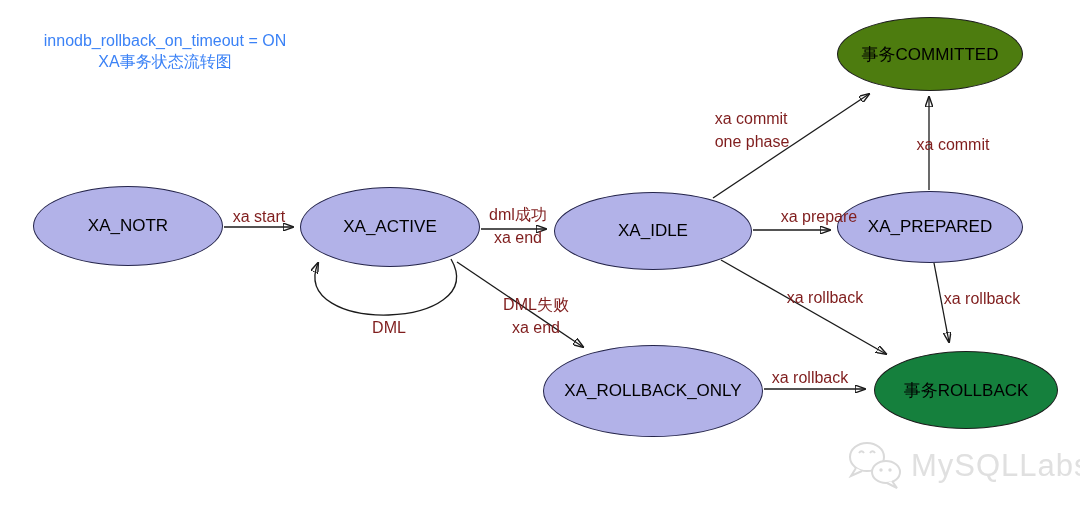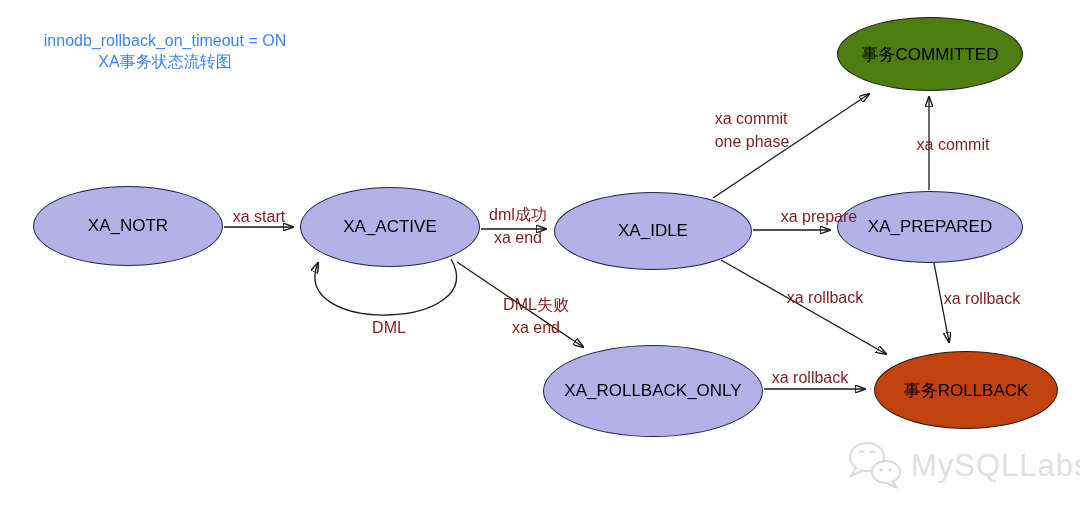--- a/index.html
+++ b/index.html
@@ -12,21 +12,21 @@
     font-size:16px;color:#3b82f6;line-height:21px;
   }
   #edge-layer{position:absolute;left:0;top:0;width:1080px;height:515px;}
   #edge-layer path{stroke:#1a1a1a;stroke-width:1.3;fill:none;}
   .node{
     position:absolute;border-radius:50%;display:flex;align-items:center;justify-content:center;
     font-size:17px;color:#000;text-align:center;box-sizing:border-box;
   }
   .node-state{background:#b2b2e8;border:1.5px solid #24244a;}
   .node-committed{background:#4d7c0f;border:1.5px solid #1c1c1c;}
-  .node-rollback{background:#c2410c;border:1.5px solid #1c1c1c;}
+  .node-rollback{background:#15803d;border:1.5px solid #1c1c1c;}
   .edge-label{
     position:absolute;transform:translate(-50%,-50%);font-size:16px;color:#7f1d1d;
     white-space:nowrap;text-align:center;line-height:23px;
   }
   .watermark{
     position:absolute;left:845px;top:440px;display:flex;align-items:center;
     color:#e0e0e0;font-size:31px;letter-spacing:1px;
     text-shadow:0 1px 0 #ffffff;
   }
   .watermark svg{margin-right:6px;}

